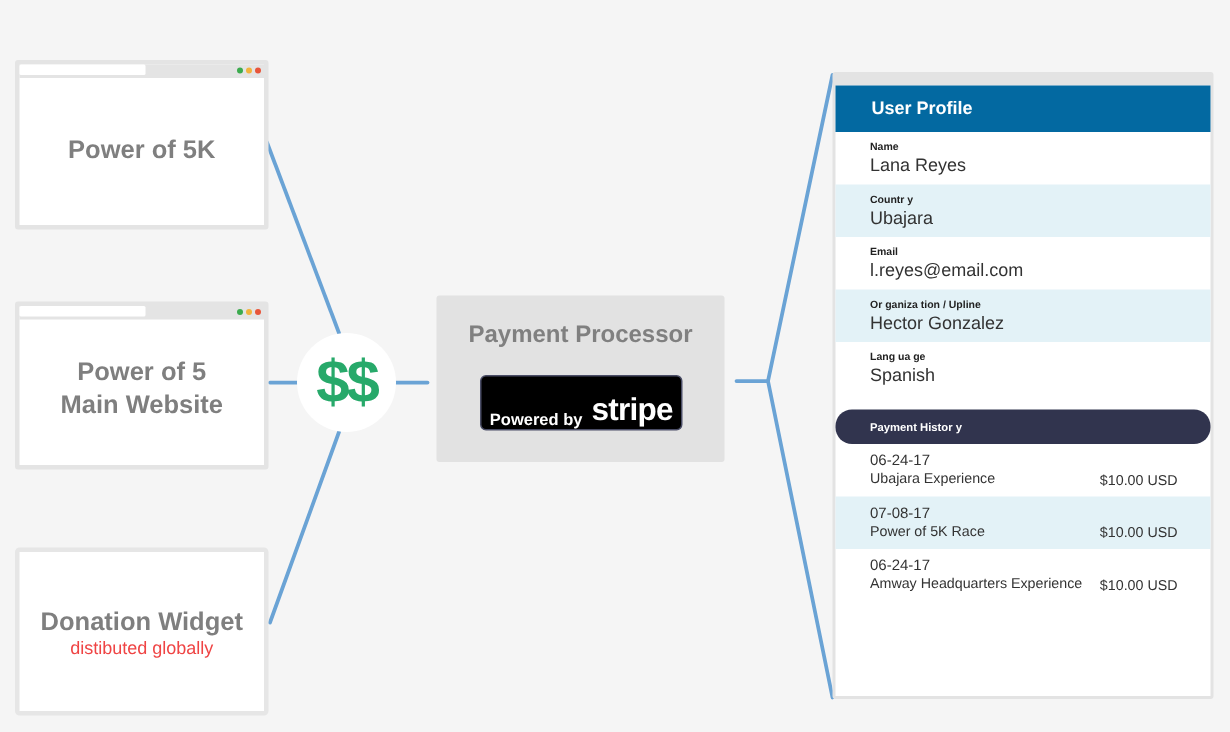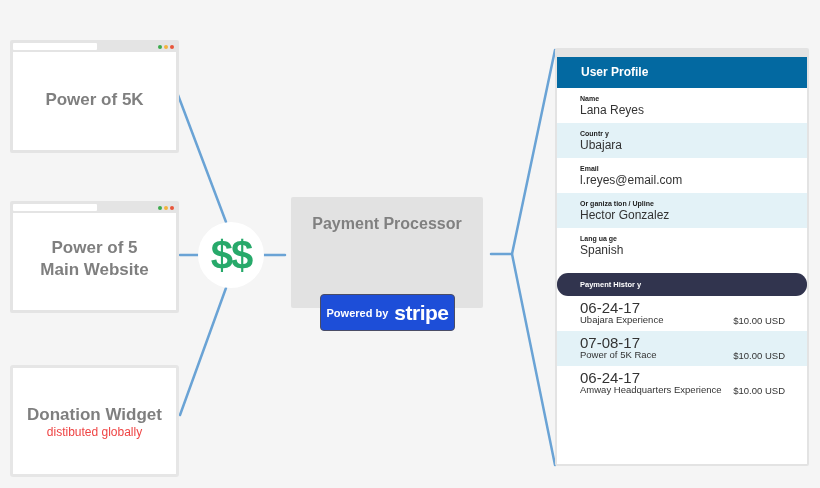--- a/index.html
+++ b/index.html
@@ -38,22 +38,22 @@
     .processor {
       position: absolute; left: 291px; top: 197px; width: 192px; height: 111px;
       background: #e2e2e2; border-radius: 2px;
     }
     .processor .title {
       position: absolute; top: 18px; left: 0; right: 0; text-align: center;
       color: #808080; font-weight: bold; font-size: 16px;
     }
     .stripe-badge {
       position: absolute; left: 29px; top: 53px; width: 135px; height: 37px;
-      background: #1d4ed8; border-radius: 4px; border: 1px solid #4a4d66;
-      display: flex; align-items: center; justify-content: center; gap: 6px; color: #fff; margin-top: 44px;
+      background: #000000; border-radius: 4px; border: 1px solid #4a4d66;
+      display: flex; align-items: flex-end; justify-content: center; gap: 6px; color: #fff;
     }
     .stripe-badge .pb { font-size: 11px; font-weight: bold; }
     .stripe-badge .brand { font-size: 21px; font-weight: bold; letter-spacing: -0.5px; }
 
     .profile {
       position: absolute; left: 555px; top: 48px; width: 254px; height: 418px;
       background: #fff; border: 2px solid #e3e3e3; border-top: 9px solid #e3e3e3; border-radius: 2px;
     }
     .profile .header {
       height: 31px; background: #0369a1; color: #fff; font-weight: bold; font-size: 12px;
@@ -63,21 +63,21 @@
     .field.alt { background: #e3f2f7; }
     .field .label { font-size: 7px; font-weight: bold; color: #222; line-height: 9px; }
     .field .value { font-size: 12px; color: #333; line-height: 15px; }
 
     .ph-header {
       margin-top: 10px; height: 23px; background: #31344e; color: #fff; font-weight: bold;
       font-size: 7.5px; padding-left: 23px; line-height: 23px; border-radius: 11px;
     }
     .pay-row { height: 35px; padding-left: 23px; padding-right: 22px; padding-top: 6px; position: relative; }
     .pay-row.alt { background: #e3f2f7; }
-    .pay-row .date { font-size: 15px; color: #333; line-height: 12px; }
+    .pay-row .date { font-size: 10px; color: #333; line-height: 12px; }
     .pay-row .desc { font-size: 9.5px; color: #333; line-height: 12px; }
     .pay-row .amount { position: absolute; right: 22px; bottom: 5px; font-size: 9.5px; color: #333; }
   </style>
 </head>
 <body>
 
 <svg class="connectors" viewBox="0 0 820 488">
   <g stroke="#6aa3d5" stroke-width="2.5" fill="none" stroke-linecap="round">
     <line x1="178" y1="95" x2="226" y2="222"></line>
     <line x1="180" y1="255" x2="198" y2="255"></line>

